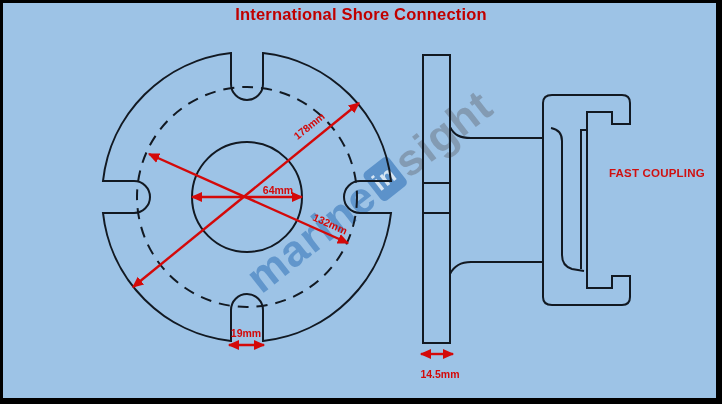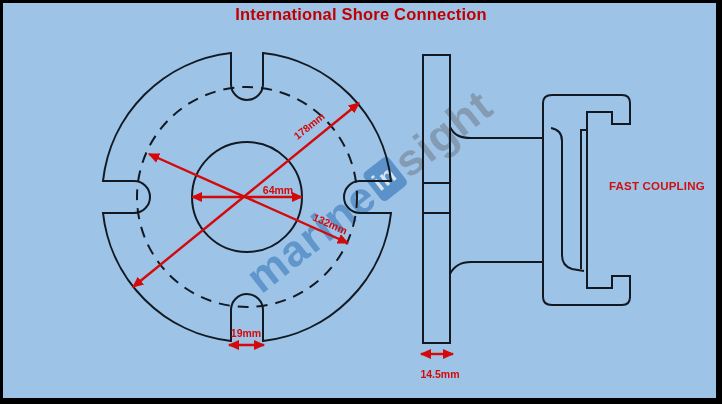--- a/index.html
+++ b/index.html
@@ -44,21 +44,21 @@
   .wm-sight{color:rgba(95,100,110,0.42);}
   svg.drawing{position:absolute;inset:0;z-index:10;}
   .ink{stroke:#121922;stroke-width:2;fill:none;}
   .dash{stroke:#121922;stroke-width:2;fill:none;stroke-dasharray:11 8;}
   .dim{stroke:#D40909;stroke-width:2.4;fill:none;}
   .dimtxt{
     font-family:"Liberation Sans",sans-serif;
     fill:#D40909;font-size:10.5px;font-weight:600;
   }
   .coupling-label{
-    position:absolute;left:609px;top:180px;
+    position:absolute;left:609px;top:167px;
     color:#D01010;font-size:11.5px;font-weight:600;
     letter-spacing:0.2px;white-space:nowrap;
     z-index:20;
   }
 </style>
 </head>
 <body>
 
 <div class="stage">
 

